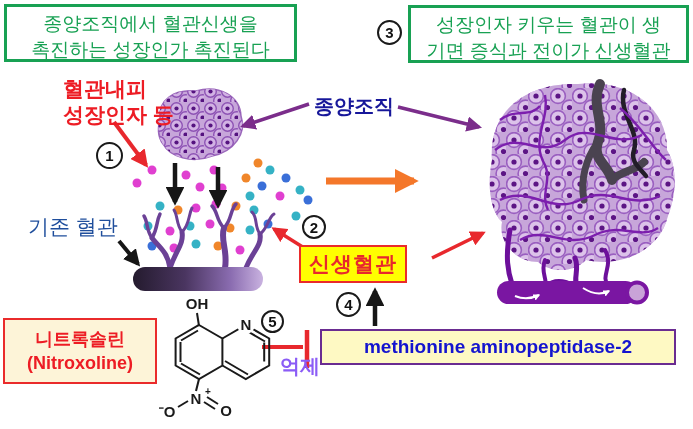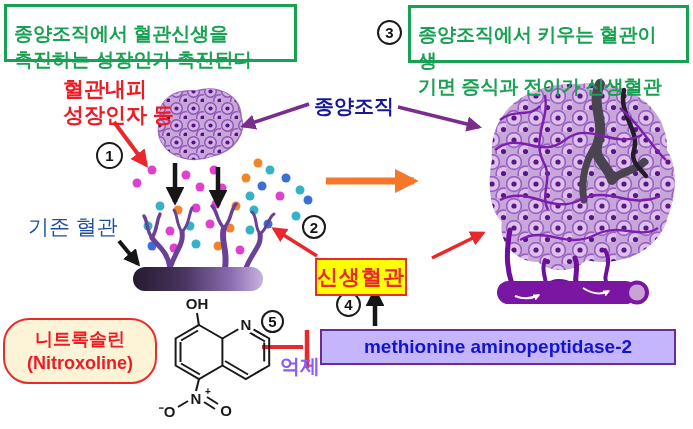--- a/index.html
+++ b/index.html
@@ -1,32 +1,32 @@
 <!DOCTYPE html>
 <html><head>
 <meta charset="utf-8">
 <style>
   html,body{margin:0;padding:0;background:#ffffff;}
   .canvas{position:relative;width:693px;height:429px;background:#ffffff;overflow:hidden;
           font-family:"Liberation Sans",sans-serif;}
   .art{position:absolute;left:0;top:0;width:693px;height:429px;}
   .abs{position:absolute;}
-  .gbox{border:3px solid #18a153;color:#18a153;font-weight:bold;font-size:19px;
-        line-height:26px;padding:14px 7px;box-sizing:border-box;background:#fff;}
+  .gbox{border:3px solid #18a153;color:#18a153;font-weight:normal;font-size:19px;
+        line-height:26px;padding:4px 7px;box-sizing:border-box;background:#fff;text-align:center;}
   .circ{display:flex;align-items:center;justify-content:center;width:25px;height:25px;
         border:2px solid #1a1a1a;border-radius:50%;font-size:15px;font-weight:bold;
         color:#111;background:#fff;box-sizing:border-box;}
   .lbl-red{color:#ed1c24;font-weight:bold;font-size:21px;line-height:26px;margin-left:45px;}
   .lbl-navy{color:#17179a;font-weight:bold;font-size:20px;}
   .lbl-blue{color:#1f4e9c;font-weight:normal;font-size:21px;}
   .lbl-inhibit{color:#8b5cf6;font-weight:bold;font-size:20px;}
   .newvessel{background:#ffff00;border:2px solid #ea2b2b;color:#e8282d;font-weight:bold;
              font-size:21px;display:flex;align-items:center;justify-content:center;
              box-sizing:border-box;letter-spacing:1px;}
-  .metap{background:#c4b5fd;border:2px solid #6a2c91;color:#1414cf;font-weight:bold;
+  .metap{background:#fef9c3;border:2px solid #6a2c91;color:#1414cf;font-weight:bold;
          font-size:19px;display:flex;align-items:center;justify-content:center;box-sizing:border-box;}
   .nitro{background:#fdf4d8;border:2px solid #ea2b2b;color:#ed1c24;font-weight:bold;
          font-size:18px;display:flex;flex-direction:column;align-items:center;justify-content:center;
          line-height:1.35;box-sizing:border-box;}
   .chemtxt{font-family:"Liberation Sans",sans-serif;font-weight:bold;font-size:15px;fill:#1a1a1a;}
   .chemsup{font-family:"Liberation Sans",sans-serif;font-weight:bold;font-size:10px;fill:#1a1a1a;}
 </style>
 </head>
 <body>
 
@@ -210,21 +210,21 @@
       <text class="chemtxt" x="167" y="417" text-anchor="middle">⁻O</text>
       <text class="chemtxt" x="226" y="416" text-anchor="middle">O</text>
     </g>
   </svg>
 
   <div class="abs gbox" style="left:4px;top:4px;width:293px;height:58px;">
     <div>종양조직에서 혈관신생을</div>
     <div>촉진하는 성장인가 촉진된다</div>
   </div>
   <div class="abs gbox" style="left:408px;top:5px;width:281px;height:58px;">
-    <div>종양조직에서 키우는 혈관이 생</div>
+    <div>성장인자 키우는 혈관이 생</div>
     <div>기면 증식과 전이가 신생혈관</div>
   </div>
 
   <div class="abs circ" style="left:96px;top:142px;width:27px;height:27px;">
       <span>1</span>
     </div>
   <div class="abs circ" style="left:302px;top:215px;width:24px;height:24px;">
       <span>2</span>
     </div>
   <div class="abs circ" style="left:377px;top:20px;">
@@ -238,20 +238,20 @@
     </div>
 
   <div class="abs lbl-red" style="left:18px;top:76px;">
     <div>혈관내피</div>
     <div>성장인자 등</div>
   </div>
   <div class="abs lbl-navy" style="left:314px;top:93px;">종양조직</div>
   <div class="abs lbl-blue" style="left:28px;top:213px;">기존 혈관</div>
   <div class="abs lbl-inhibit" style="left:280px;top:353px;">억제</div>
 
-  <div class="abs newvessel" style="left:315px;top:245px;width:92px;height:38px;margin-top:13px;">신생혈관</div>
+  <div class="abs newvessel" style="left:299px;top:245px;width:108px;height:38px;">신생혈관</div>
   <div class="abs metap" style="left:320px;top:329px;width:356px;height:36px;">methionine aminopeptidase-2</div>
-  <div class="abs nitro" style="left:3px;top:318px;width:154px;height:66px;border-radius:26px;">
+  <div class="abs nitro" style="left:3px;top:318px;width:154px;height:66px;">
     <div>니트록솔린</div>
     <div>(Nitroxoline)</div>
   </div>
 
 </div>
 
 </body></html>

